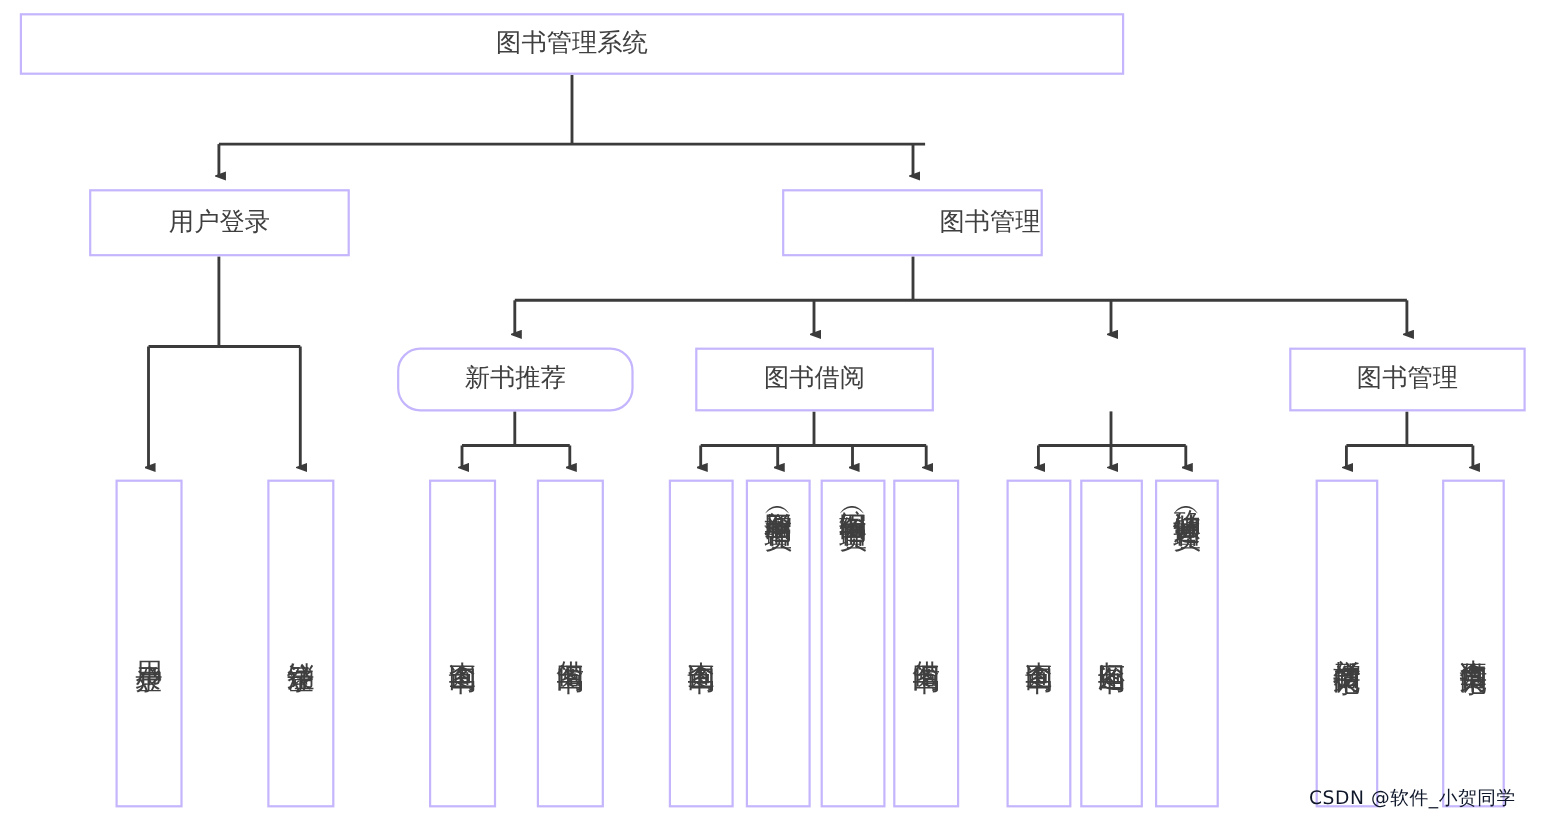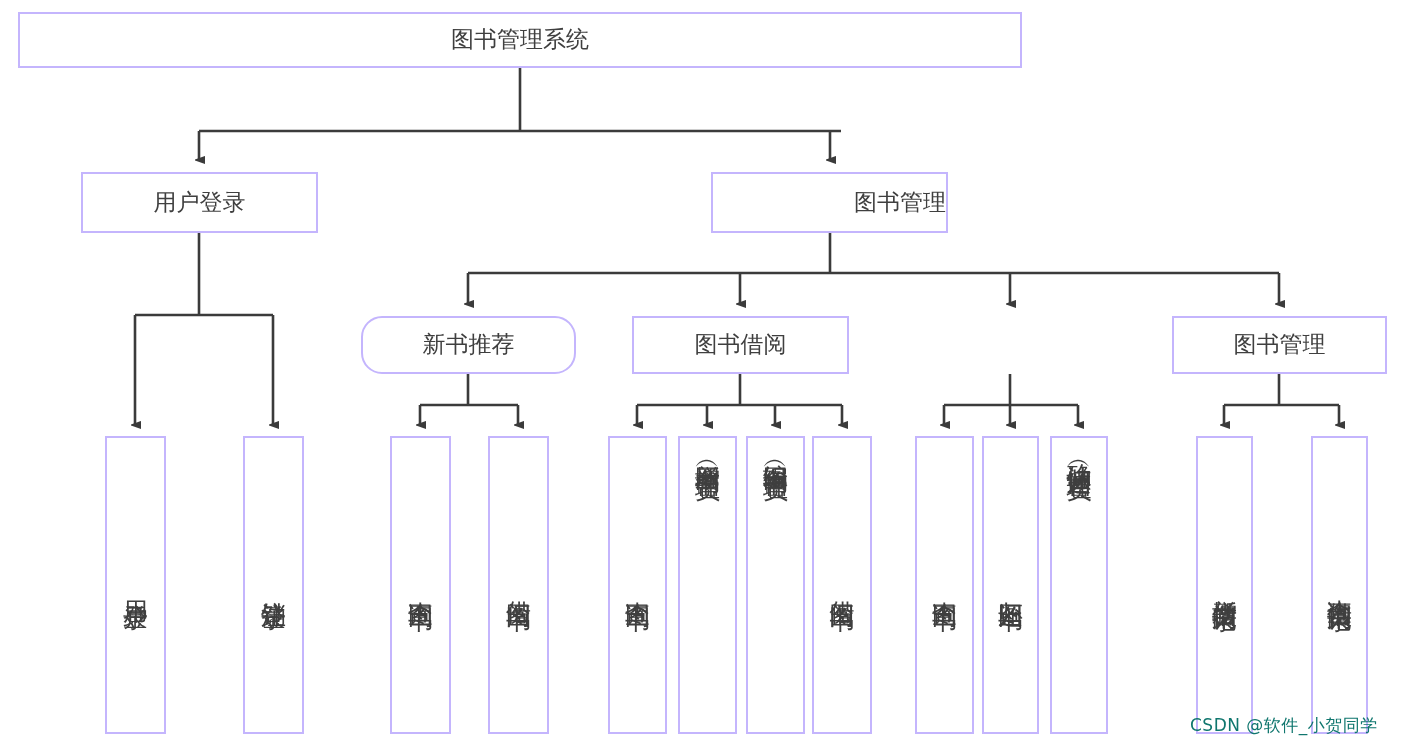--- a/index.html
+++ b/index.html
@@ -62,21 +62,21 @@
   }
   .node.vertical.centered {
     align-items: center;
     padding-top: 0;
   }
   .watermark {
     position: absolute;
     left: 1190px;
     top: 714px;
     font-size: 17px;
-    color: #0f766e;
+    color: #0f172a;
     white-space: nowrap;
     letter-spacing: 0.5px;
   }
 </style>
 </head>
 <body>
 
 <div id="canvas">
 
   <svg id="edges" viewBox="0 0 1405 747">

